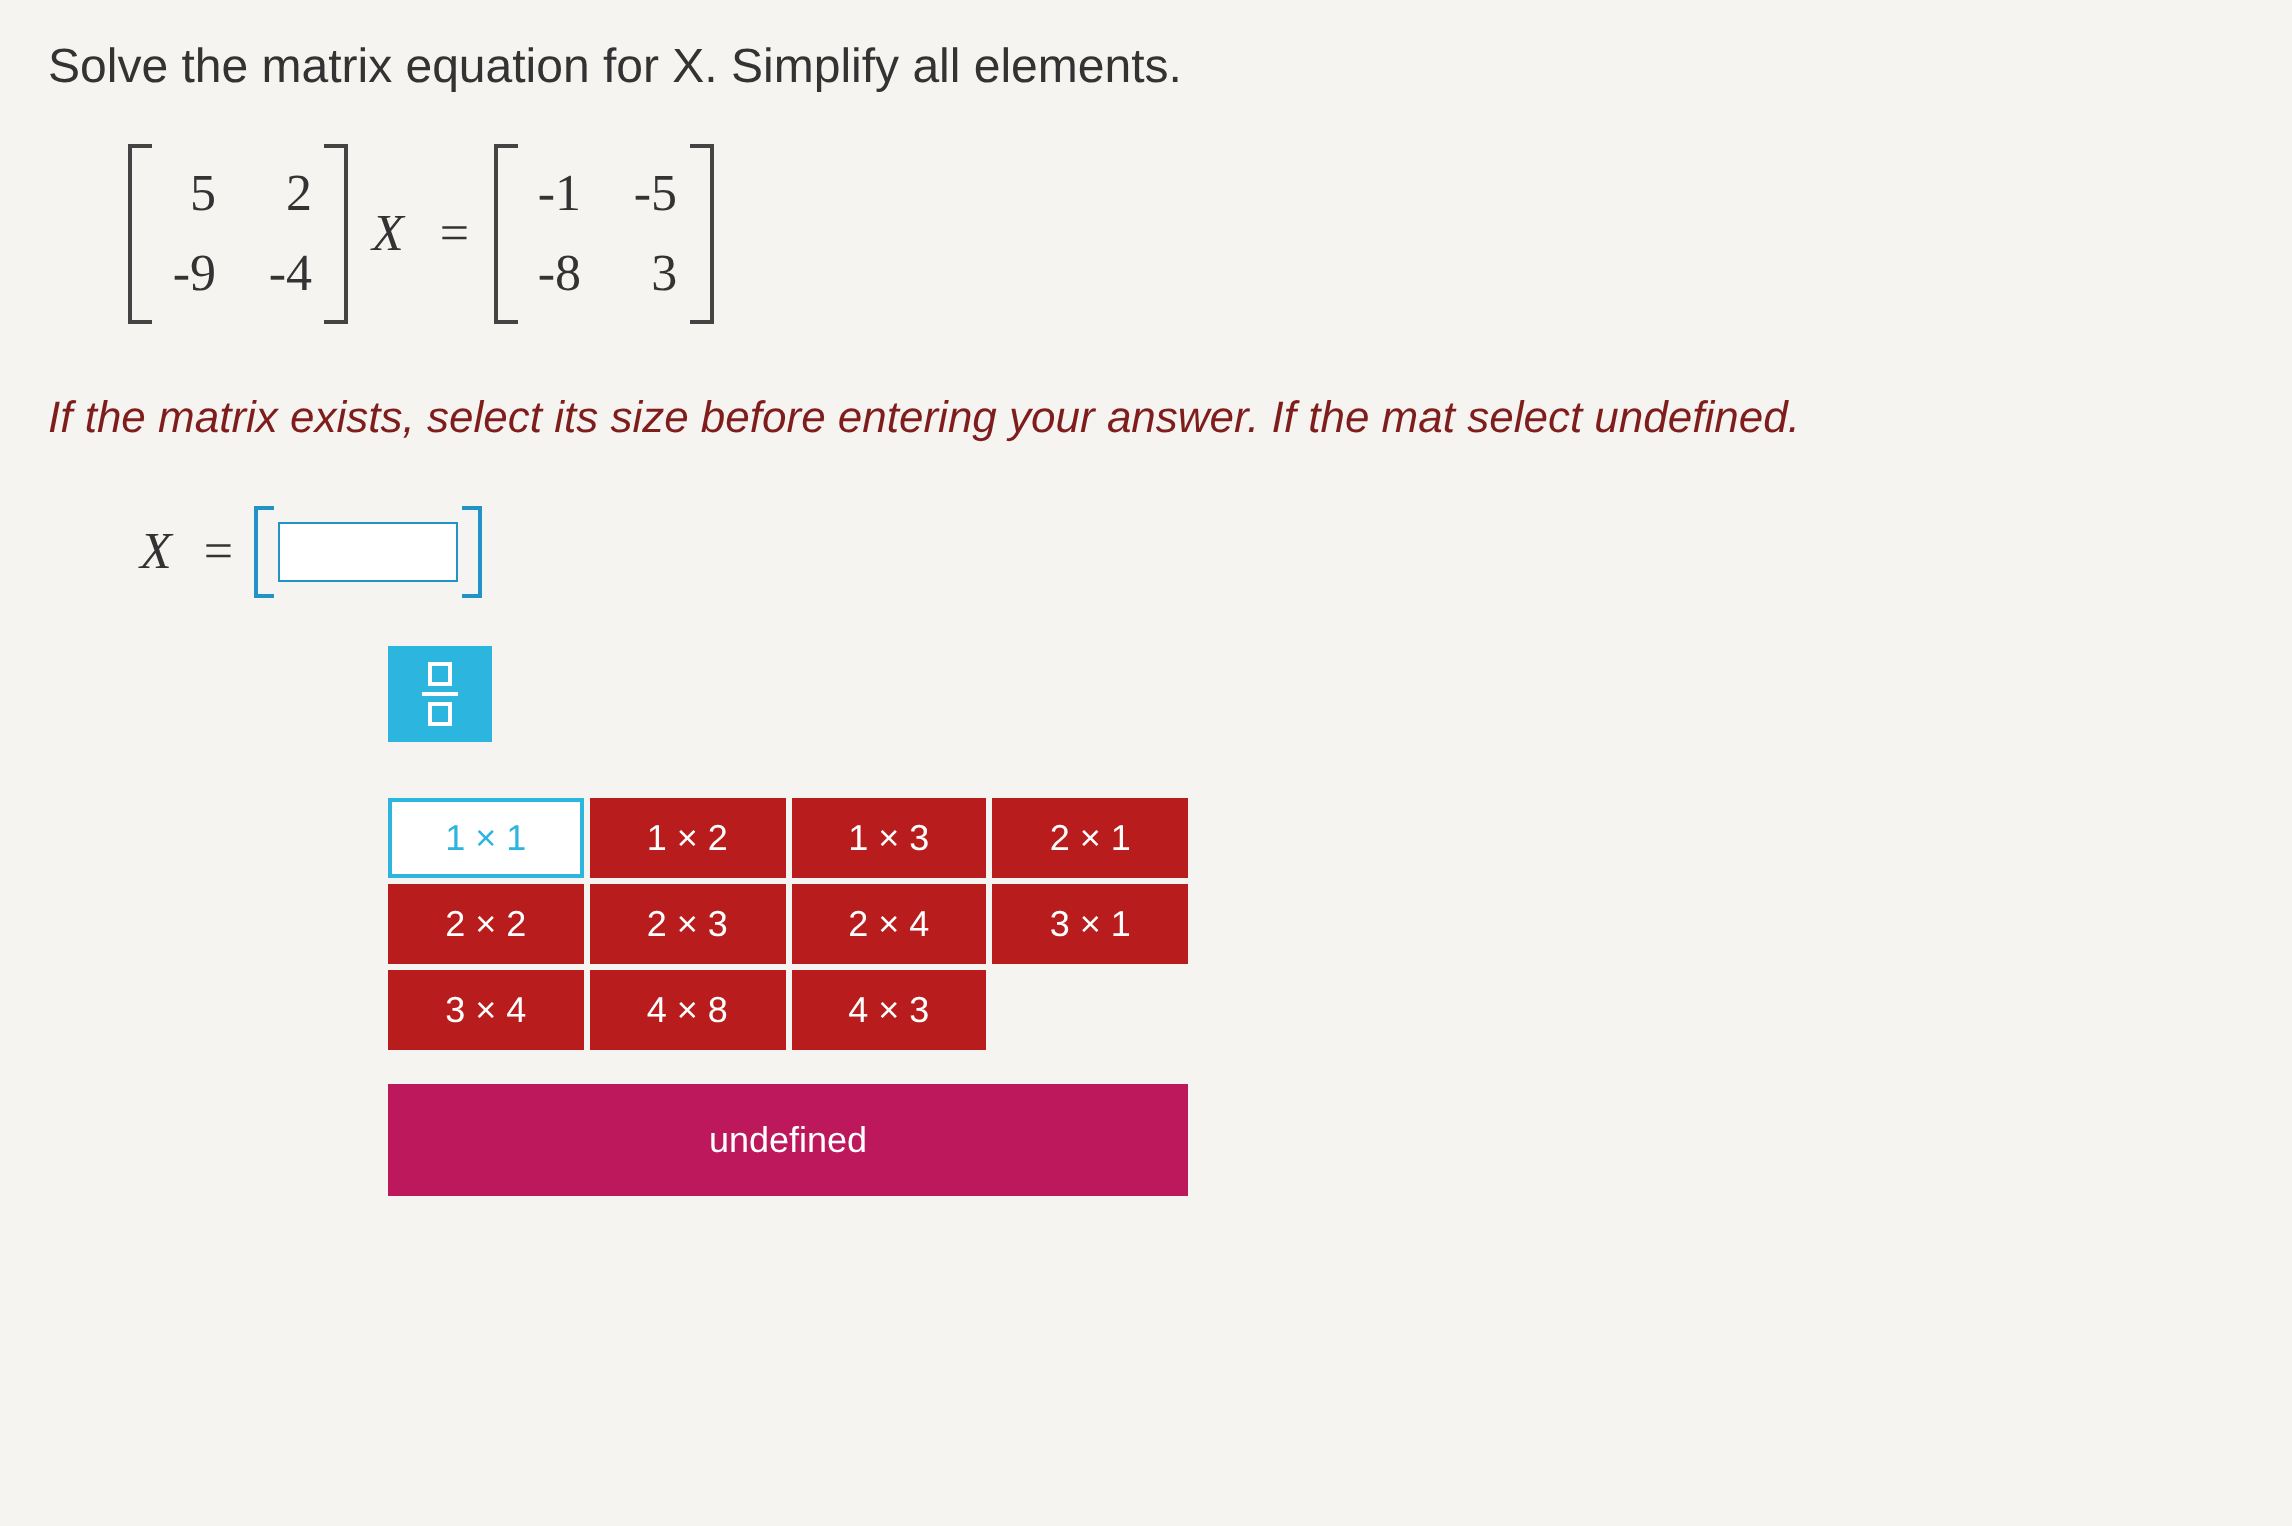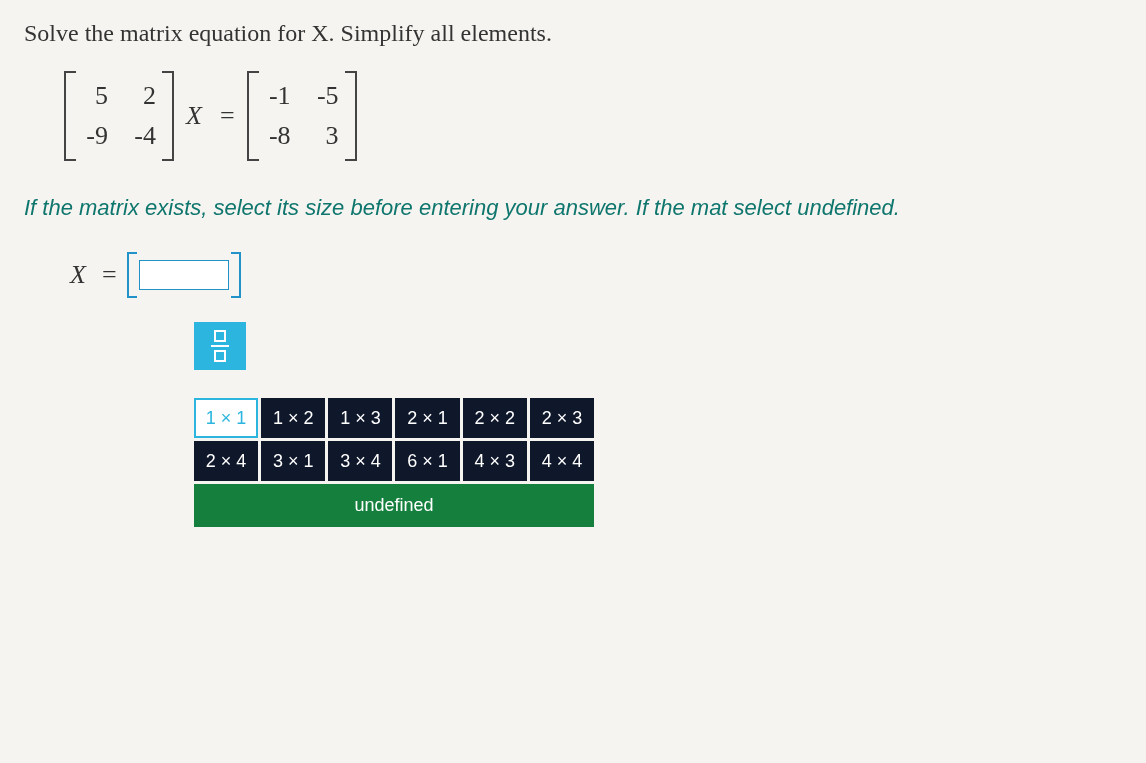--- a/index.html
+++ b/index.html
@@ -9,21 +9,20 @@
       padding: 20px 24px;
       color: #333;
       width: 1146px;
       height: 763px;
       overflow: hidden;
     }
     .question-text {
       font-size: 24px;
       color: #333;
       margin-bottom: 24px;
-      font-family: Liberation Serif, serif;
     }
     .equation {
       display: flex;
       align-items: center;
       margin-left: 40px;
       margin-bottom: 30px;
       font-size: 26px;
       font-family: 'Times New Roman', serif;
       gap: 6px;
     }
@@ -49,21 +48,21 @@
       grid-template-columns: auto auto;
       gap: 10px 22px;
       padding: 4px 8px;
     }
     .matrix-grid span { text-align: right; min-width: 26px; }
     .var-x { font-style: italic; margin: 0 6px; }
     .eq-sign { margin: 0 6px; }
     .instruction {
       font-size: 22px;
       font-style: italic;
-      color: #0f766e;
+      color: #7f1d1d;
       margin-bottom: 28px;
       line-height: 1.5;
     }
     .answer-row {
       display: flex;
       align-items: center;
       margin-left: 40px;
       margin-bottom: 24px;
       font-family: 'Times New Roman', serif;
       font-size: 26px;
@@ -112,43 +111,43 @@
       gap: 3px;
     }
     .frac-inner .sq { width: 12px; height: 12px; border: 2px solid #fff; }
     .frac-inner .bar { width: 18px; height: 2px; background: #fff; }
     .size-panel {
       margin-left: 170px;
       width: 400px;
     }
     .size-grid {
       display: grid;
-      grid-template-columns: repeat(6, 1fr);
+      grid-template-columns: repeat(4, 1fr);
       gap: 3px;
-      margin-bottom: 3px;
+      margin-bottom: 17px;
     }
     .size-btn {
-      background: #0f172a;
+      background: #b91c1c;
       color: #fff;
       border: none;
       height: 40px;
       font-size: 18px;
       font-weight: 500;
       cursor: pointer;
       font-family: Arial, sans-serif;
     }
     .size-btn.selected {
       background: #fff;
       color: #2bb5df;
       border: 2px solid #2bb5df;
     }
     .undef-btn {
       width: 100%;
-      height: 43px;
-      background: #15803d;
+      height: 56px;
+      background: #be185d;
       color: #fff;
       border: none;
       font-size: 18px;
       cursor: pointer;
       font-family: Arial, sans-serif;
     }
   </style>
 </head>
 <body>
 
@@ -200,18 +199,17 @@
     <button class="size-btn">1 × 3</button>
 
     <button class="size-btn">2 × 1</button>
     <button class="size-btn">2 × 2</button>
     <button class="size-btn">2 × 3</button>
     <button class="size-btn">2 × 4</button>
 
     <button class="size-btn">3 × 1</button>
     <button class="size-btn">3 × 4</button>
 
-    <button class="size-btn">6 × 1</button>
+    <button class="size-btn">4 × 8</button>
     <button class="size-btn">4 × 3</button>
-    <button class="size-btn">4 × 4</button>
   </div>
   <button class="undef-btn">undefined</button>
 </div>
 
 </body></html>

